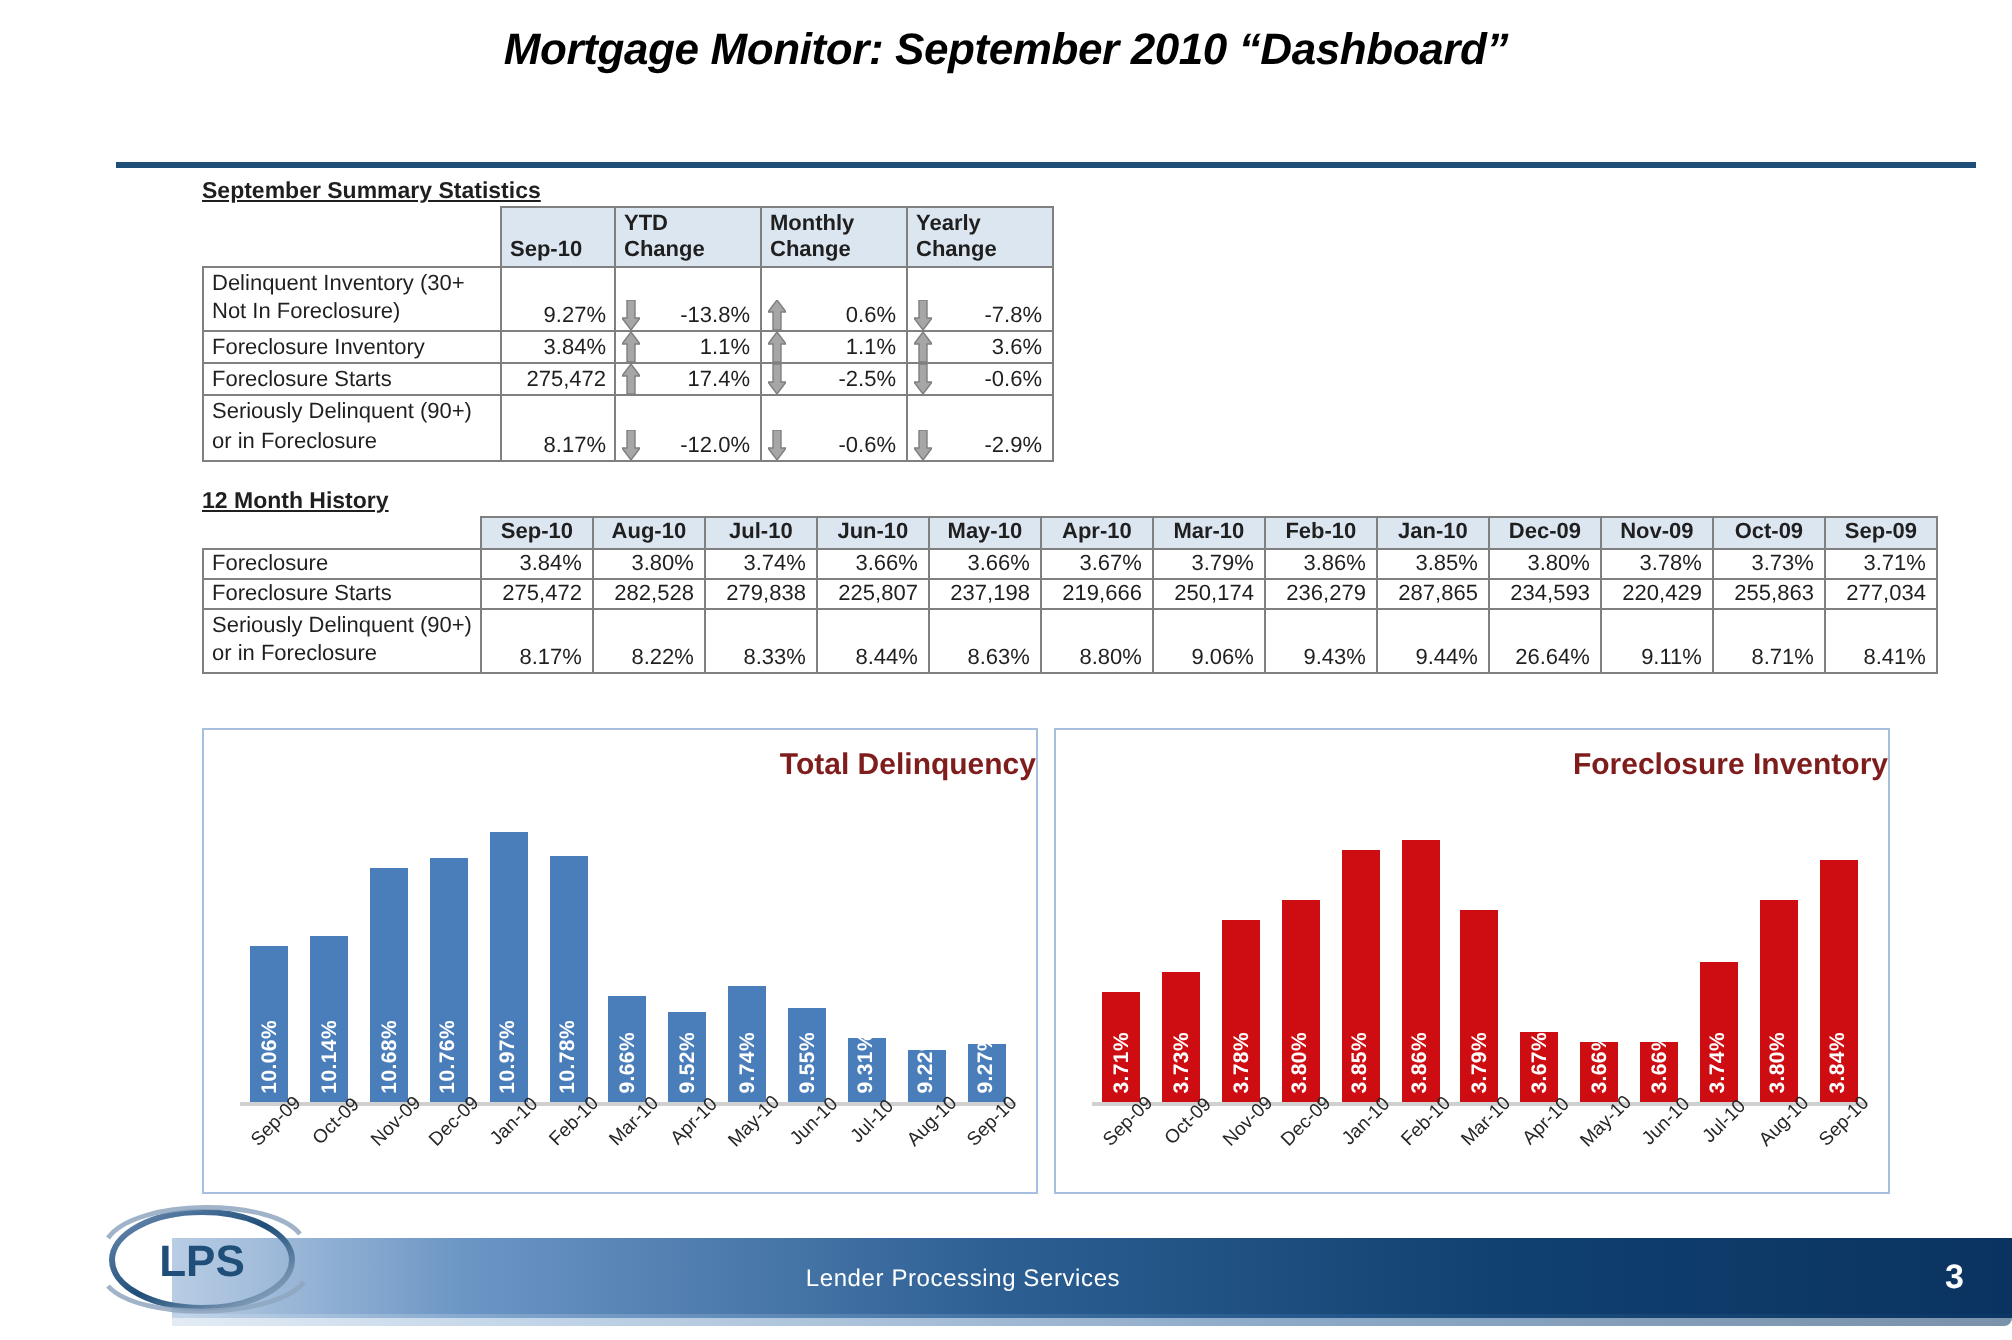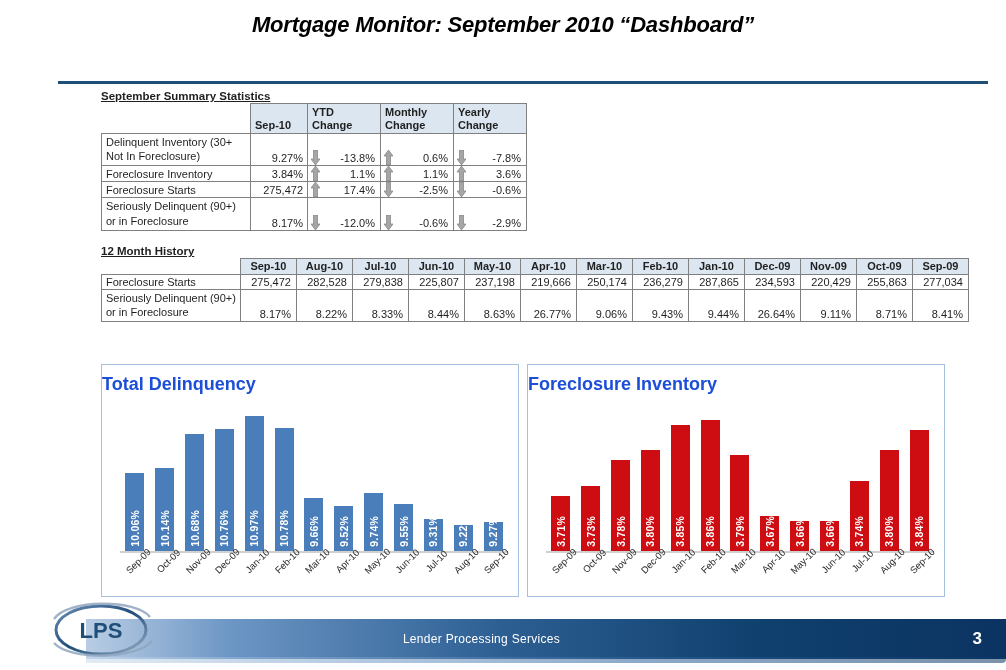--- a/index.html
+++ b/index.html
@@ -84,21 +84,21 @@
     position:absolute;
     background:#ffffff;
     border:1px solid #a7c0e0;
     box-sizing:border-box;
   }
   #chart-delinquency{left:101px;top:364px;width:418px;height:233px;}
   #chart-foreclosure{left:527px;top:364px;width:418px;height:233px;}
 
   .chart-title{
     position:absolute;left:0;top:9px;width:100%;
-    text-align:left;font-size:18px;font-weight:bold;color:#1d4ed8;
+    text-align:right;font-size:15px;font-weight:bold;color:#7f1d1d;
   }
 
   .plot{
     position:absolute;left:18px;right:10px;top:40px;height:148px;
   }
   .axis-line{
     position:absolute;left:0;right:0;bottom:0;height:2px;background:#d0d0d0;
   }
   .bars{
     position:absolute;left:0;right:0;bottom:2px;top:0;
@@ -283,20 +283,36 @@
         <th class="mh">Feb-10</th>
         <th class="mh">Jan-10</th>
         <th class="mh">Dec-09</th>
         <th class="mh">Nov-09</th>
         <th class="mh">Oct-09</th>
         <th class="mh">Sep-09</th>
       </tr>
   </thead>
   <tbody id="history-body">
       <tr>
+        <td class="lbl">Foreclosure</td>
+        <td class="num">3.84%</td>
+        <td class="num">3.80%</td>
+        <td class="num">3.74%</td>
+        <td class="num">3.66%</td>
+        <td class="num">3.66%</td>
+        <td class="num">3.67%</td>
+        <td class="num">3.79%</td>
+        <td class="num">3.86%</td>
+        <td class="num">3.85%</td>
+        <td class="num">3.80%</td>
+        <td class="num">3.78%</td>
+        <td class="num">3.73%</td>
+        <td class="num">3.71%</td>
+      </tr>
+      <tr>
         <td class="lbl">Foreclosure Starts</td>
         <td class="num">275,472</td>
         <td class="num">282,528</td>
         <td class="num">279,838</td>
         <td class="num">225,807</td>
         <td class="num">237,198</td>
         <td class="num">219,666</td>
         <td class="num">250,174</td>
         <td class="num">236,279</td>
         <td class="num">287,865</td>
@@ -308,21 +324,21 @@
       <tr>
         <td class="lbl two-line">
           <div>Seriously Delinquent (90+)</div>
           <div>or in Foreclosure</div>
         </td>
         <td class="num">8.17%</td>
         <td class="num">8.22%</td>
         <td class="num">8.33%</td>
         <td class="num">8.44%</td>
         <td class="num">8.63%</td>
-        <td class="num">26.77%</td>
+        <td class="num">8.80%</td>
         <td class="num">9.06%</td>
         <td class="num">9.43%</td>
         <td class="num">9.44%</td>
         <td class="num">26.64%</td>
         <td class="num">9.11%</td>
         <td class="num">8.71%</td>
         <td class="num">8.41%</td>
       </tr>
     </tbody>
 </table>

